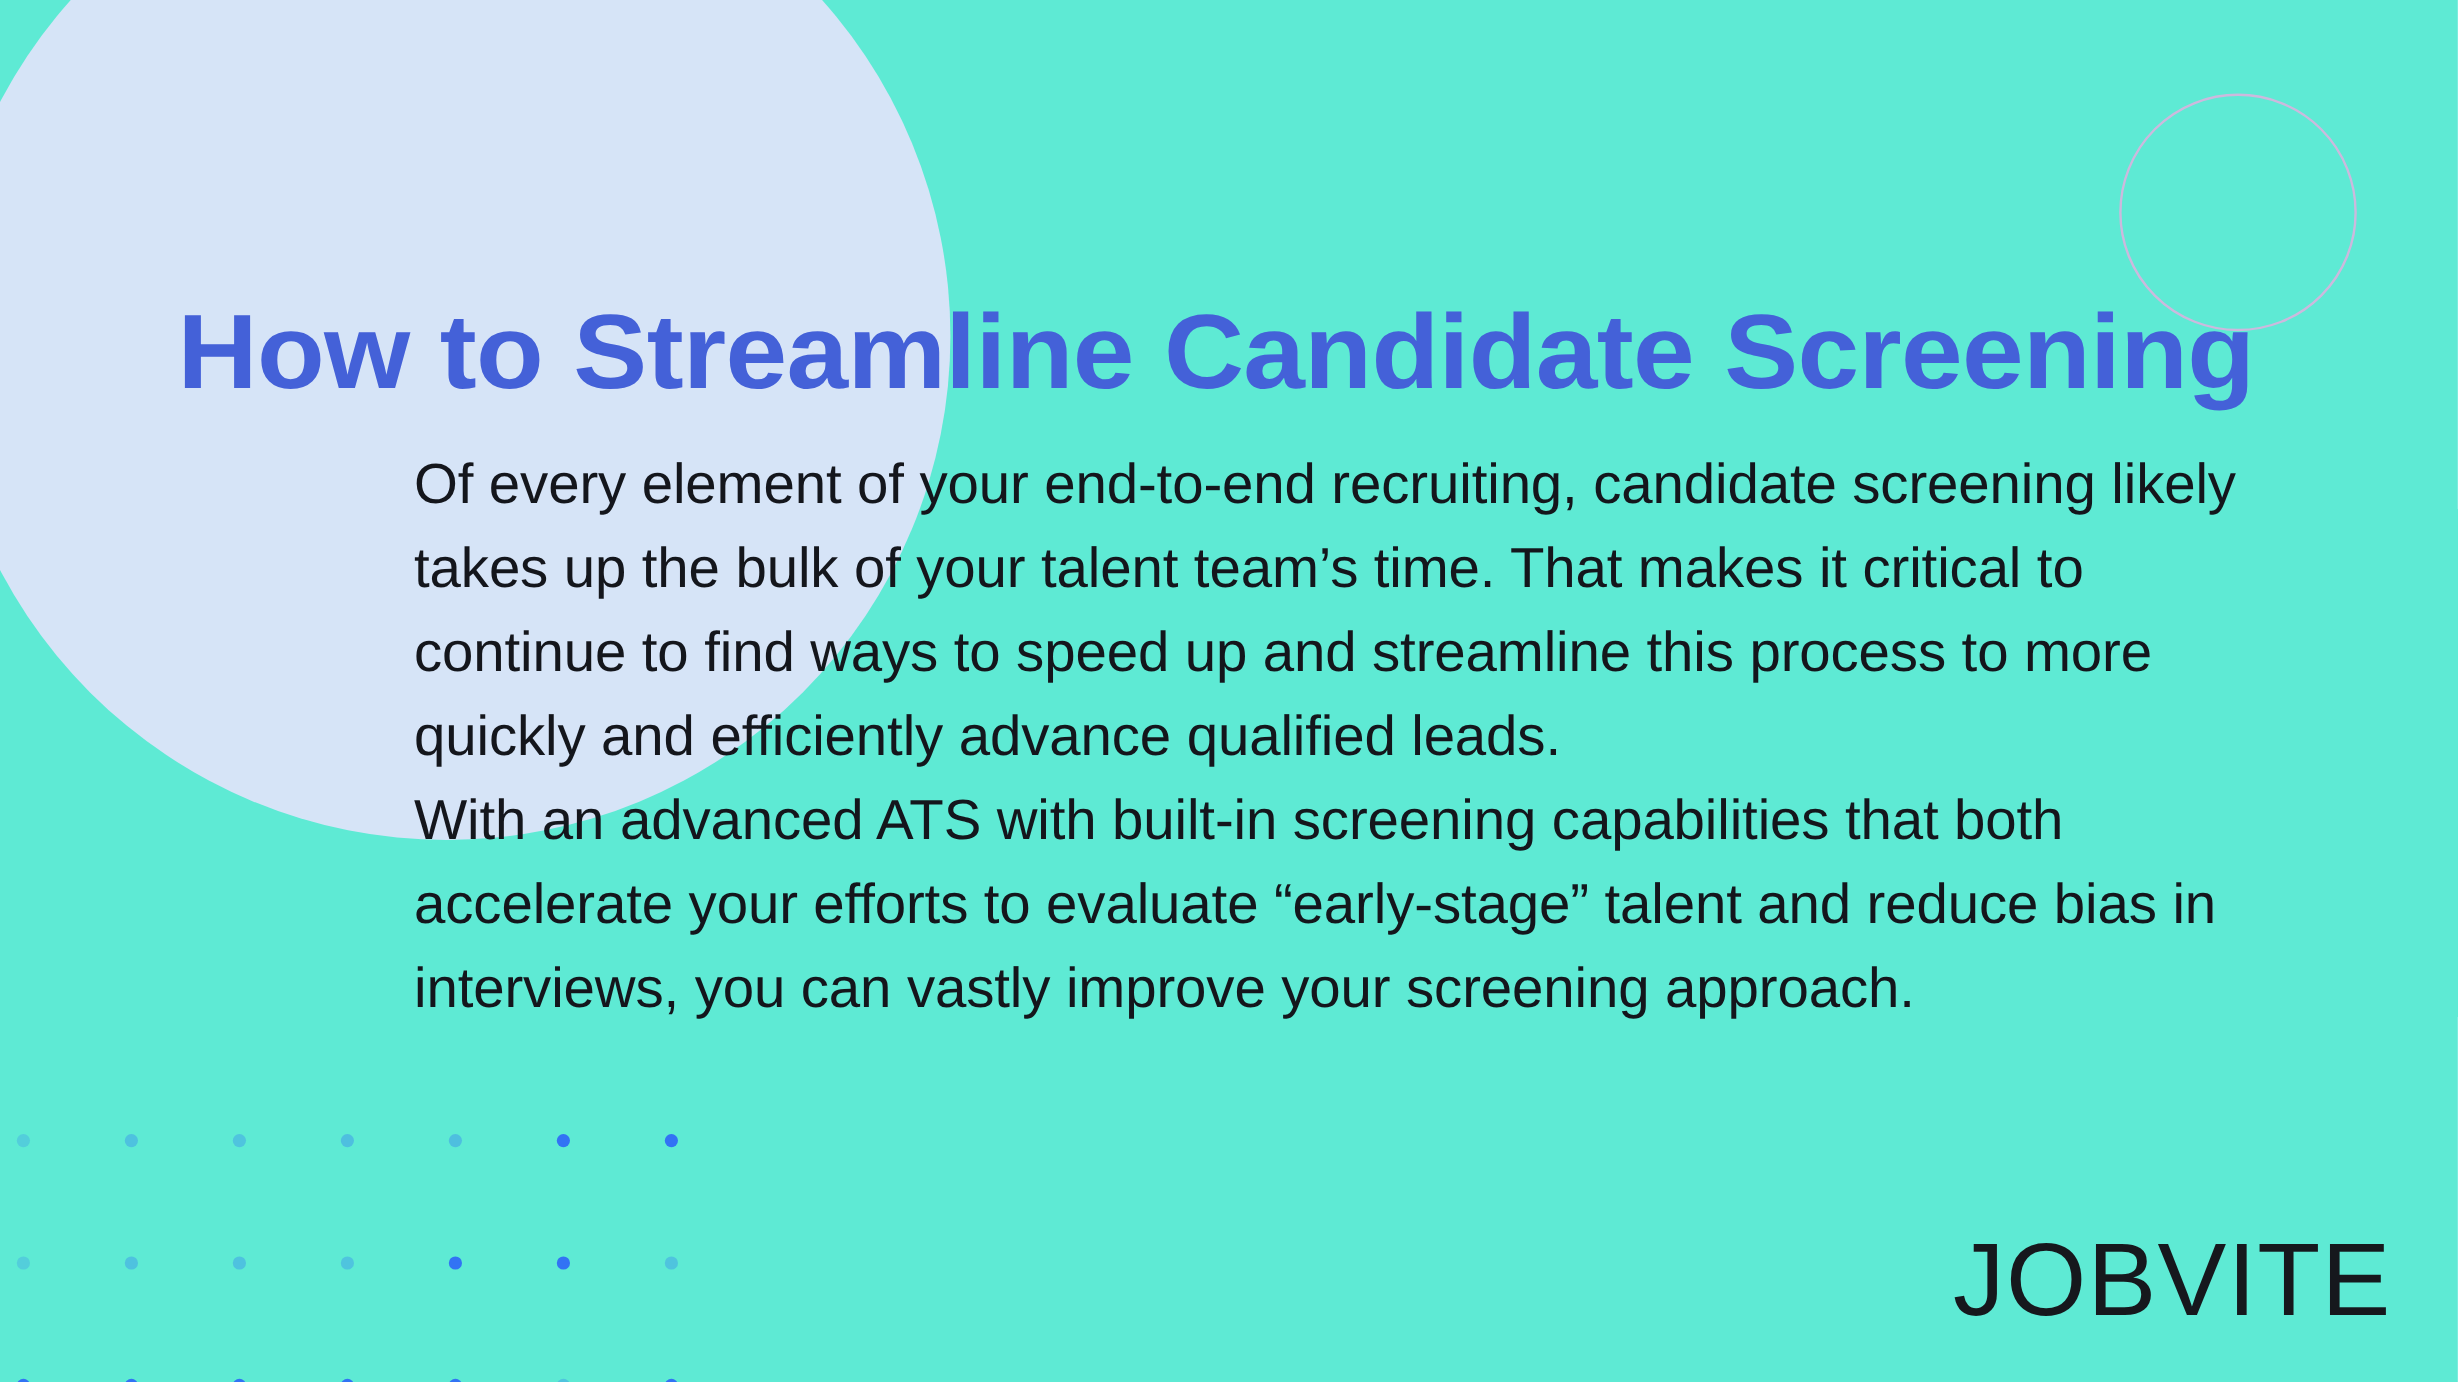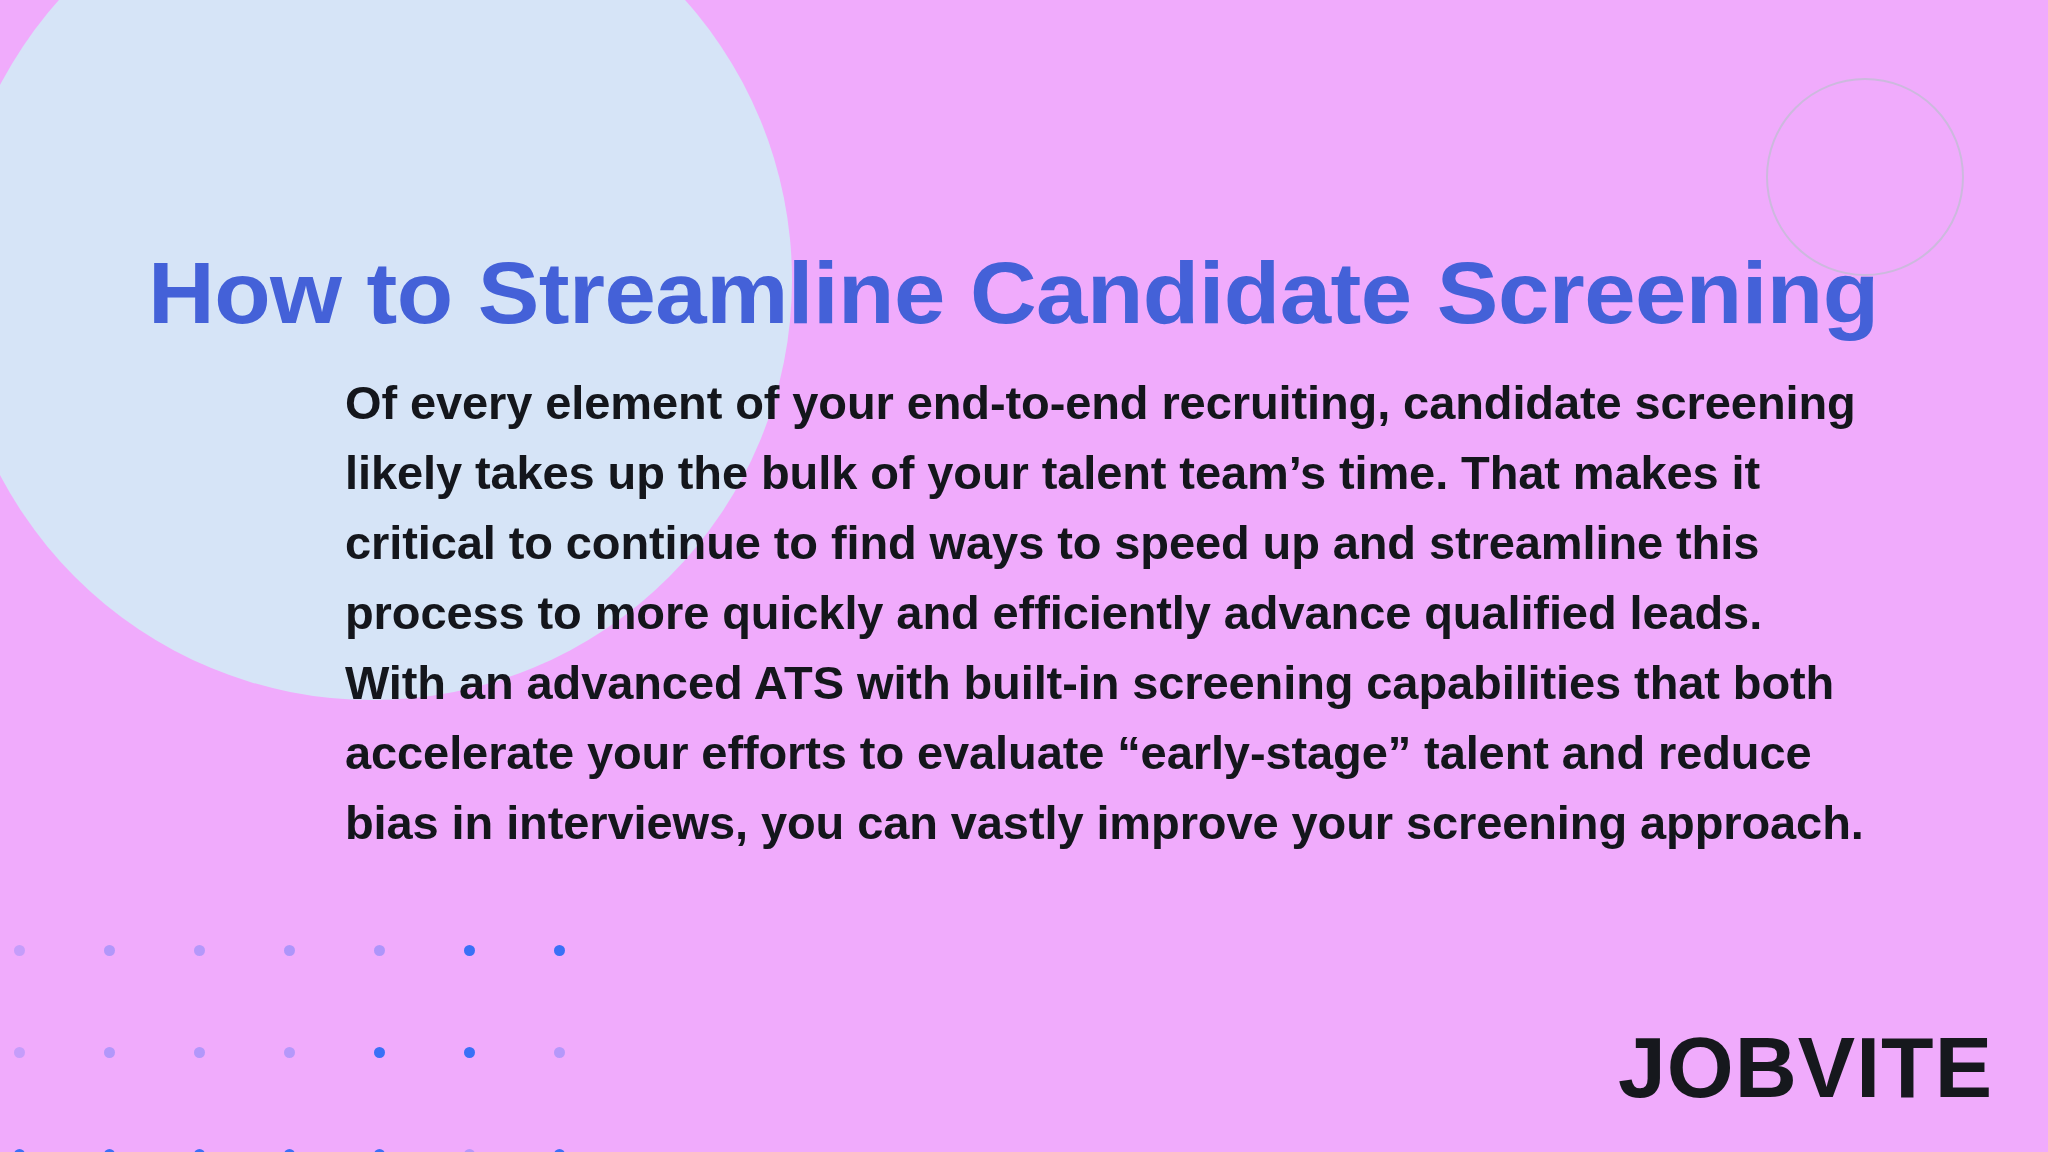--- a/index.html
+++ b/index.html
@@ -11,21 +11,21 @@
     height: 1152px;
     background: #e3effa;
     font-family: "Liberation Sans", sans-serif;
     overflow: hidden;
   }
 
   #slide {
     position: relative;
     width: 2048px;
     height: 1152px;
-    background: #f0abfc;
+    background: #5eead4;
     overflow: hidden;
   }
 
   
   .blob-big {
     position: absolute;
     left: -48px;
     top: -140px;
     width: 840px;
     height: 840px;
@@ -80,34 +80,34 @@
     position: absolute;
     left: 345px;
     top: 368px;
     width: 1520px;
   }
 
   .para {
     font-size: 47px;
     line-height: 70px;
     color: #14161c;
-    font-weight: 700;
+    font-weight: 400;
     letter-spacing: -0.1px;
     margin: 0;
   }
   .para + .para {
   }
 
   .logo {
     position: absolute;
     right: 55px;
     bottom: 42px;
     font-size: 86px;
     line-height: 1;
-    font-weight: 700;
+    font-weight: 400;
     letter-spacing: 1px;
     color: #16181d;
     font-family: "Liberation Sans", sans-serif;
     transform: scaleX(1.0);
     transform-origin: right bottom;
   }
 </style>
 </head>
 <body>
 

